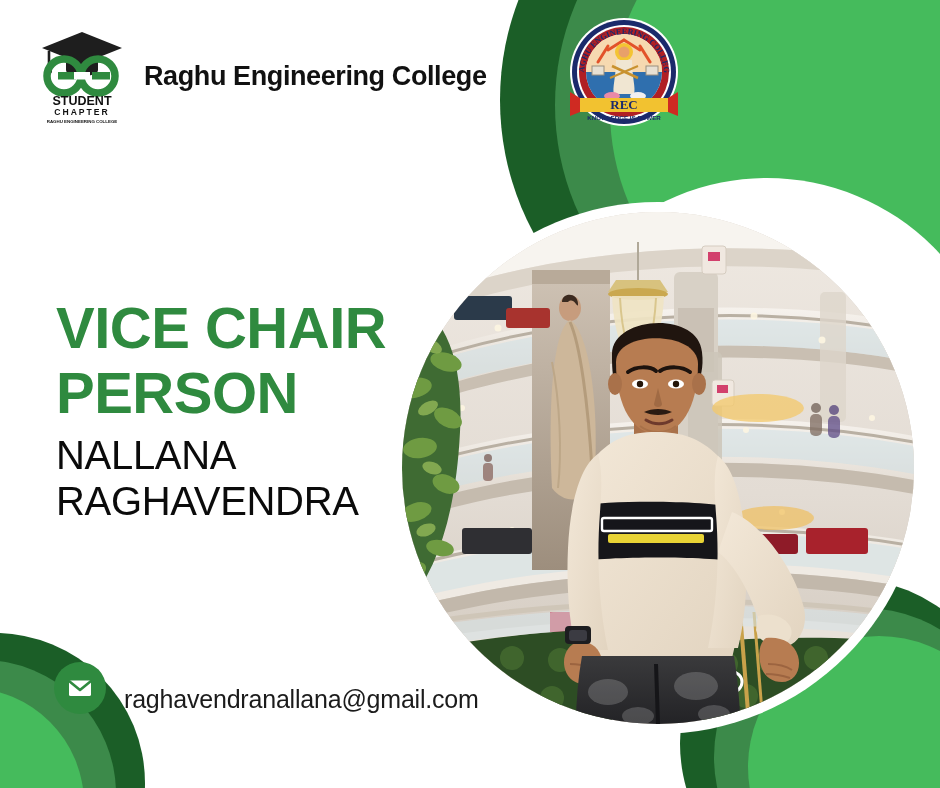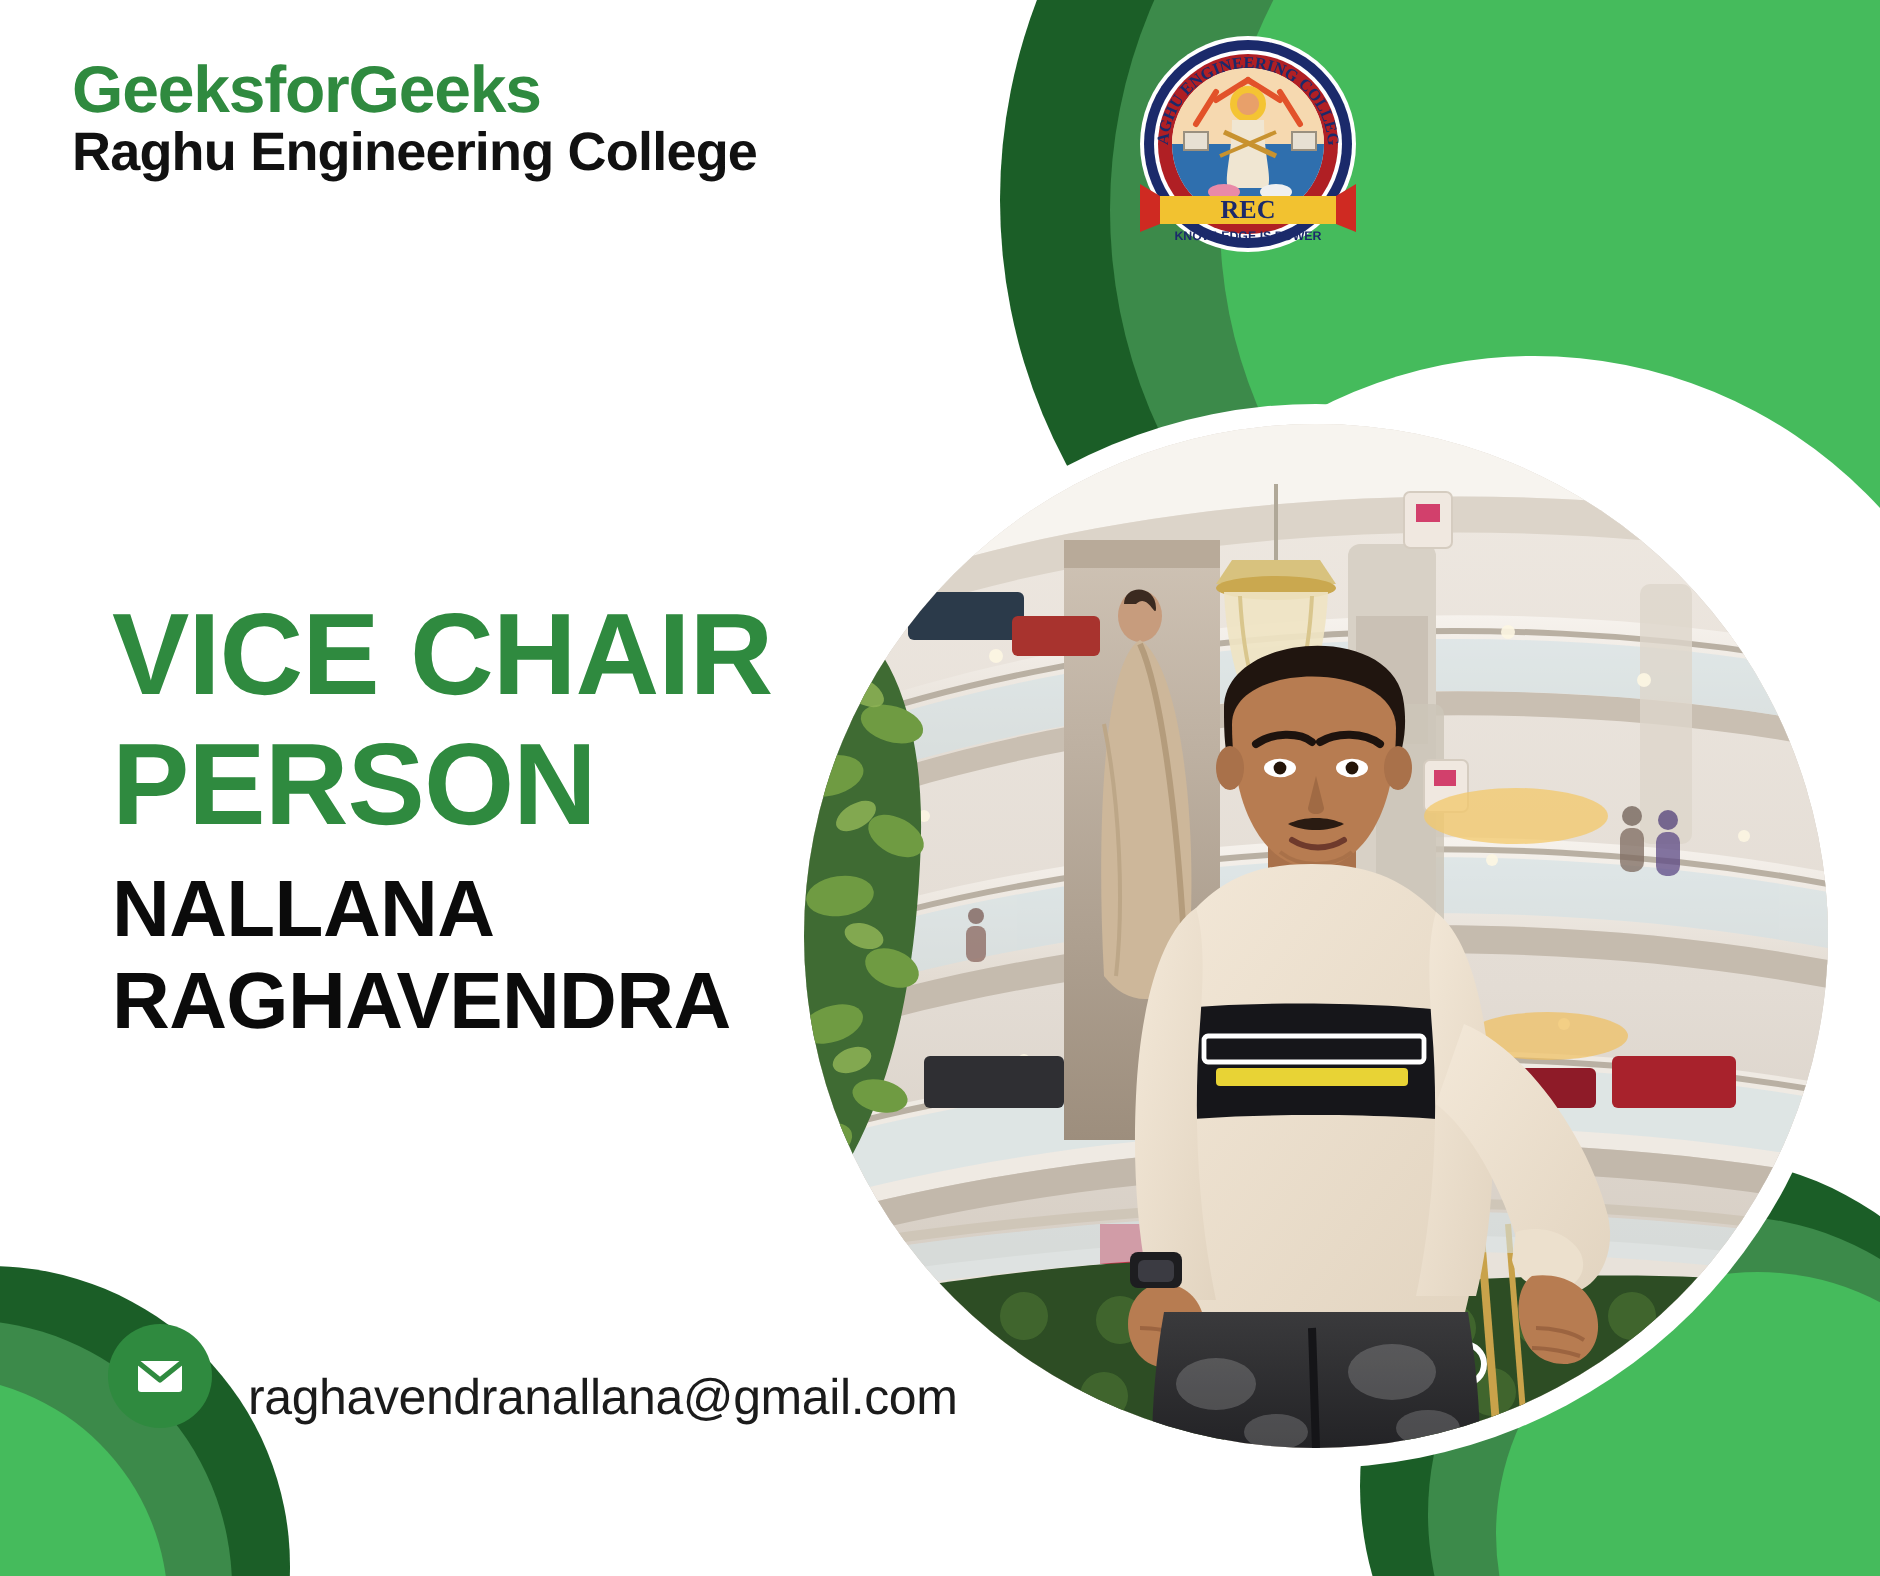--- a/index.html
+++ b/index.html
@@ -149,21 +149,21 @@
   }
   .role-line {
     font-size: 58px;
     font-weight: bold;
     color: #2f8a3f;
     line-height: 1.12;
     letter-spacing: -0.5px;
   }
   .name-line {
     font-size: 40px;
-    font-weight: bold;
+    font-weight: normal;
     color: #0b0b0b;
     line-height: 1.16;
     letter-spacing: -0.3px;
   }
   .name-block { margin-top: 6px; }
 
   
   .email-row {
     position: absolute;
     left: 54px;
@@ -454,22 +454,42 @@
           <ellipse cx="206" cy="480" rx="20" ry="13"></ellipse>
           <ellipse cx="294" cy="474" rx="22" ry="14"></ellipse>
           <ellipse cx="236" cy="504" rx="16" ry="9"></ellipse>
           <ellipse cx="312" cy="502" rx="16" ry="9"></ellipse>
         </g>
       </g>
     </svg>
   </div>
 
   <div class="header">
+    <div class="gfg-logo">
+      <svg width="92" height="96" viewBox="0 0 92 96">
+
+        <polygon points="46,4 86,20 46,36 6,20" fill="#1e1e1e"></polygon>
+        <path d="M30,27 L30,42 C30,50 62,50 62,42 L62,27 L46,34 Z" fill="#1e1e1e"></path>
+        <line x1="13" y1="23" x2="13" y2="41" stroke="#1e1e1e" stroke-width="2.6"></line>
+        <circle cx="13" cy="43" r="3" fill="#1e1e1e"></circle>
+
+        <g fill="none" stroke="#2f8a3f" stroke-width="7.5">
+          <circle cx="28" cy="48" r="17"></circle>
+          <circle cx="62" cy="48" r="17"></circle>
+        </g>
+        <rect x="22" y="44" width="18" height="7.5" fill="#2f8a3f"></rect>
+        <rect x="56" y="44" width="18" height="7.5" fill="#2f8a3f"></rect>
+        <rect x="38" y="44" width="16" height="7.5" fill="#ffffff"></rect>
+
+        <text x="46" y="77" text-anchor="middle" font-family="Liberation Sans, sans-serif" font-size="12.5" font-weight="bold" fill="#111111">STUDENT</text>
+        <text x="46" y="87" text-anchor="middle" font-family="Liberation Sans, sans-serif" font-size="8.6" font-weight="bold" letter-spacing="2" fill="#111111">CHAPTER</text>
+        <text x="46" y="94.5" text-anchor="middle" font-family="Liberation Sans, sans-serif" font-size="4.4" font-weight="bold" fill="#111111">RAGHU ENGINEERING COLLEGE</text>
+      </svg>
+    </div>
     <div class="gfg-wordmarks">
-      <div class="gfg-title">GeeksforGeeks</div>
       <div class="gfg-subtitle">Raghu Engineering College</div>
     </div>
   </div>
 
   <div class="seal">
     <svg width="112" height="112" viewBox="0 0 112 112">
       <defs>
         <path id="sealTopArc" d="M 16,58 A 40,40 0 0 1 96,58" fill="none"></path>
       </defs>
       <circle cx="56" cy="56" r="54" fill="#ffffff"></circle>

